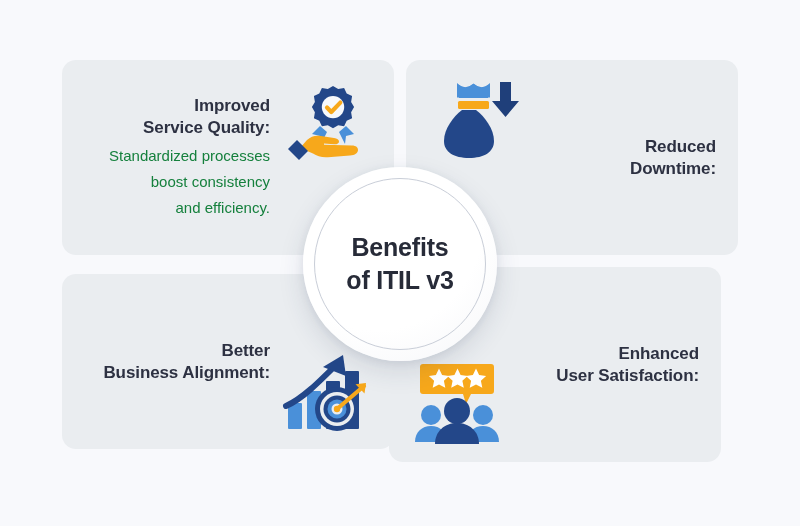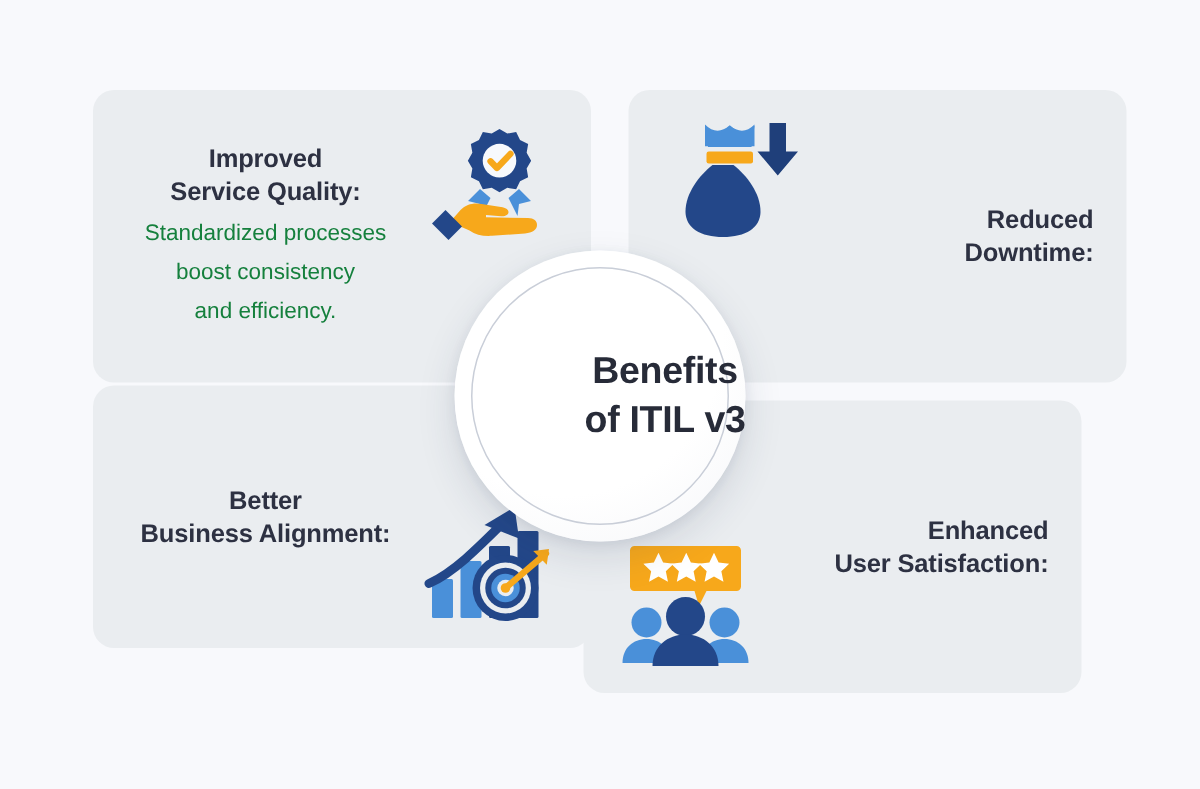--- a/index.html
+++ b/index.html
@@ -18,37 +18,37 @@
   
   .card {
     position:absolute;
     background:#eaedf0;
     border-radius:14px;
     display:flex;
     align-items:center;
     overflow:hidden;
   }
   .card-tl { left:62px;  top:60px;  width:332px; height:195px; }
-  .card-tr { left:419px; top:60px;  width:332px; height:195px; }
-  .card-bl { left:62px;  top:257px; width:332px; height:175px; }
+  .card-tr { left:406px; top:60px;  width:332px; height:195px; }
+  .card-bl { left:62px;  top:274px; width:332px; height:175px; }
   .card-br { left:389px; top:267px; width:332px; height:195px; }
 
   .card-inner {
     display:flex;
     align-items:center;
     width:100%;
     height:100%;
     padding:0 22px;
     gap:10px;
   }
   .card-tl .card-inner, .card-bl .card-inner { flex-direction:row; }
   .card-tr .card-inner, .card-br .card-inner { flex-direction:row; }
 
   .text-block { flex:1 1 auto; }
-  .align-left  .text-block { text-align:center; }
+  .align-left  .text-block { text-align:right; }
   .align-right .text-block { text-align:right; }
 
   .card-title {
     font-size:17px;
     font-weight:bold;
     color:#2d3142;
     line-height:22px;
     letter-spacing:-0.1px;
     white-space:pre-line;
   }
@@ -82,21 +82,21 @@
     position:absolute;
     left:303px; top:167px;
     width:194px; height:194px;
     border-radius:50%;
     background:radial-gradient(circle at 38% 30%, #ffffff 0%, #ffffff 58%, #f4f5f8 100%);
     box-shadow:
       0 10px 26px rgba(40,55,85,0.13),
       0 2px 8px rgba(40,55,85,0.08);
     display:flex;
     align-items:center;
-    justify-content:flex-end;
+    justify-content:center;
     z-index:5;
   }
   .hub::after {
     content:"";
     position:absolute;
     left:11px; top:11px; right:11px; bottom:11px;
     border-radius:50%;
     border:1px solid #c9ced8;
   }
   .hub-title {

